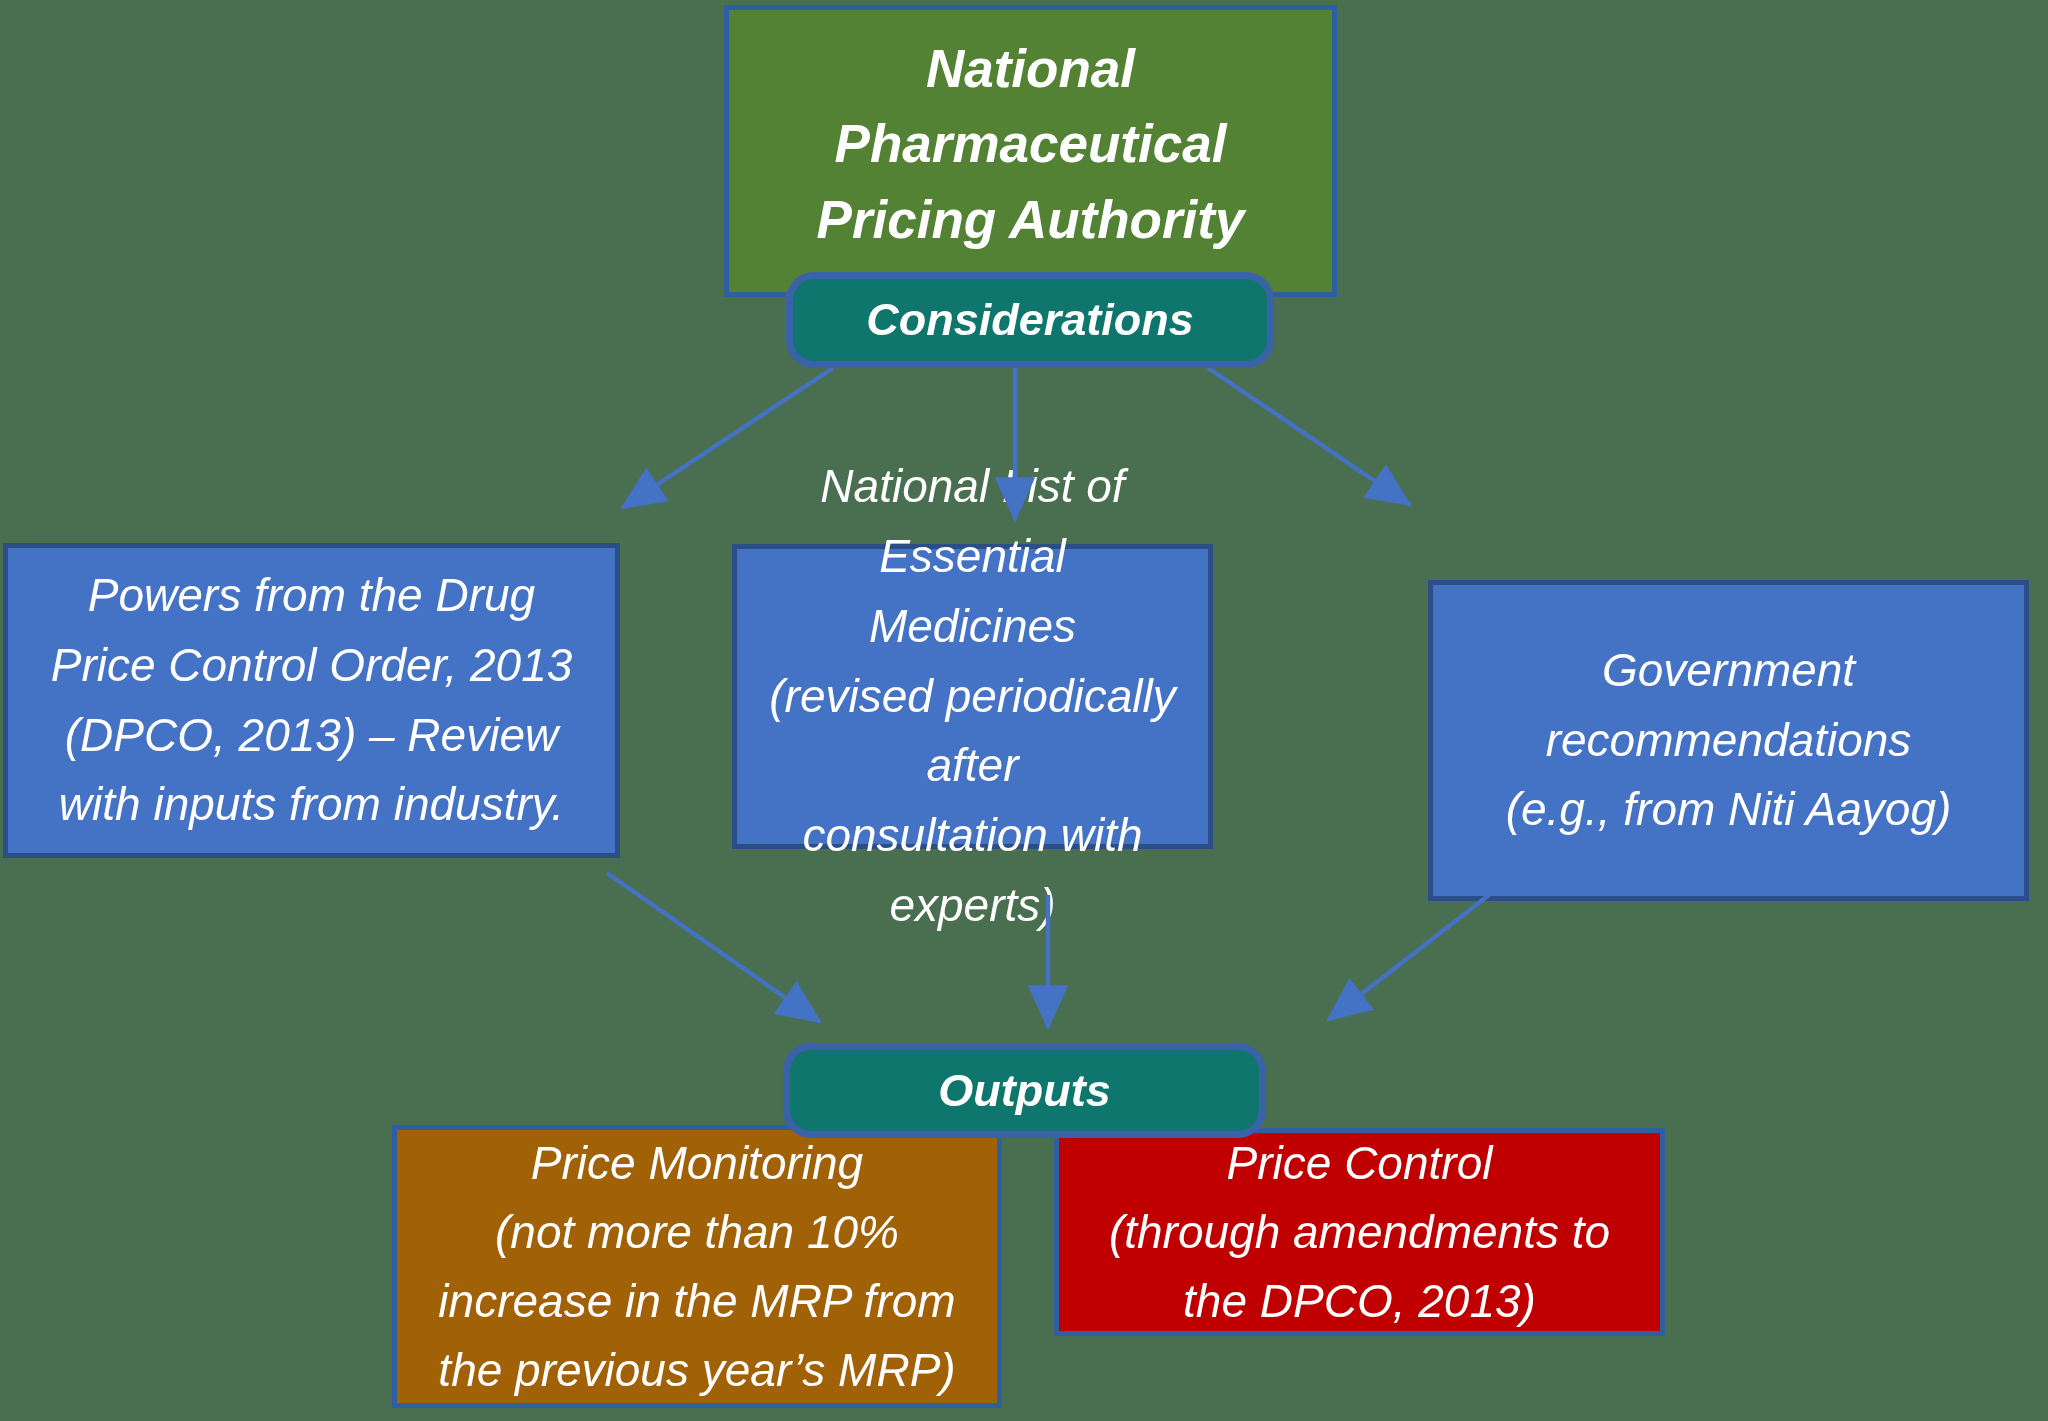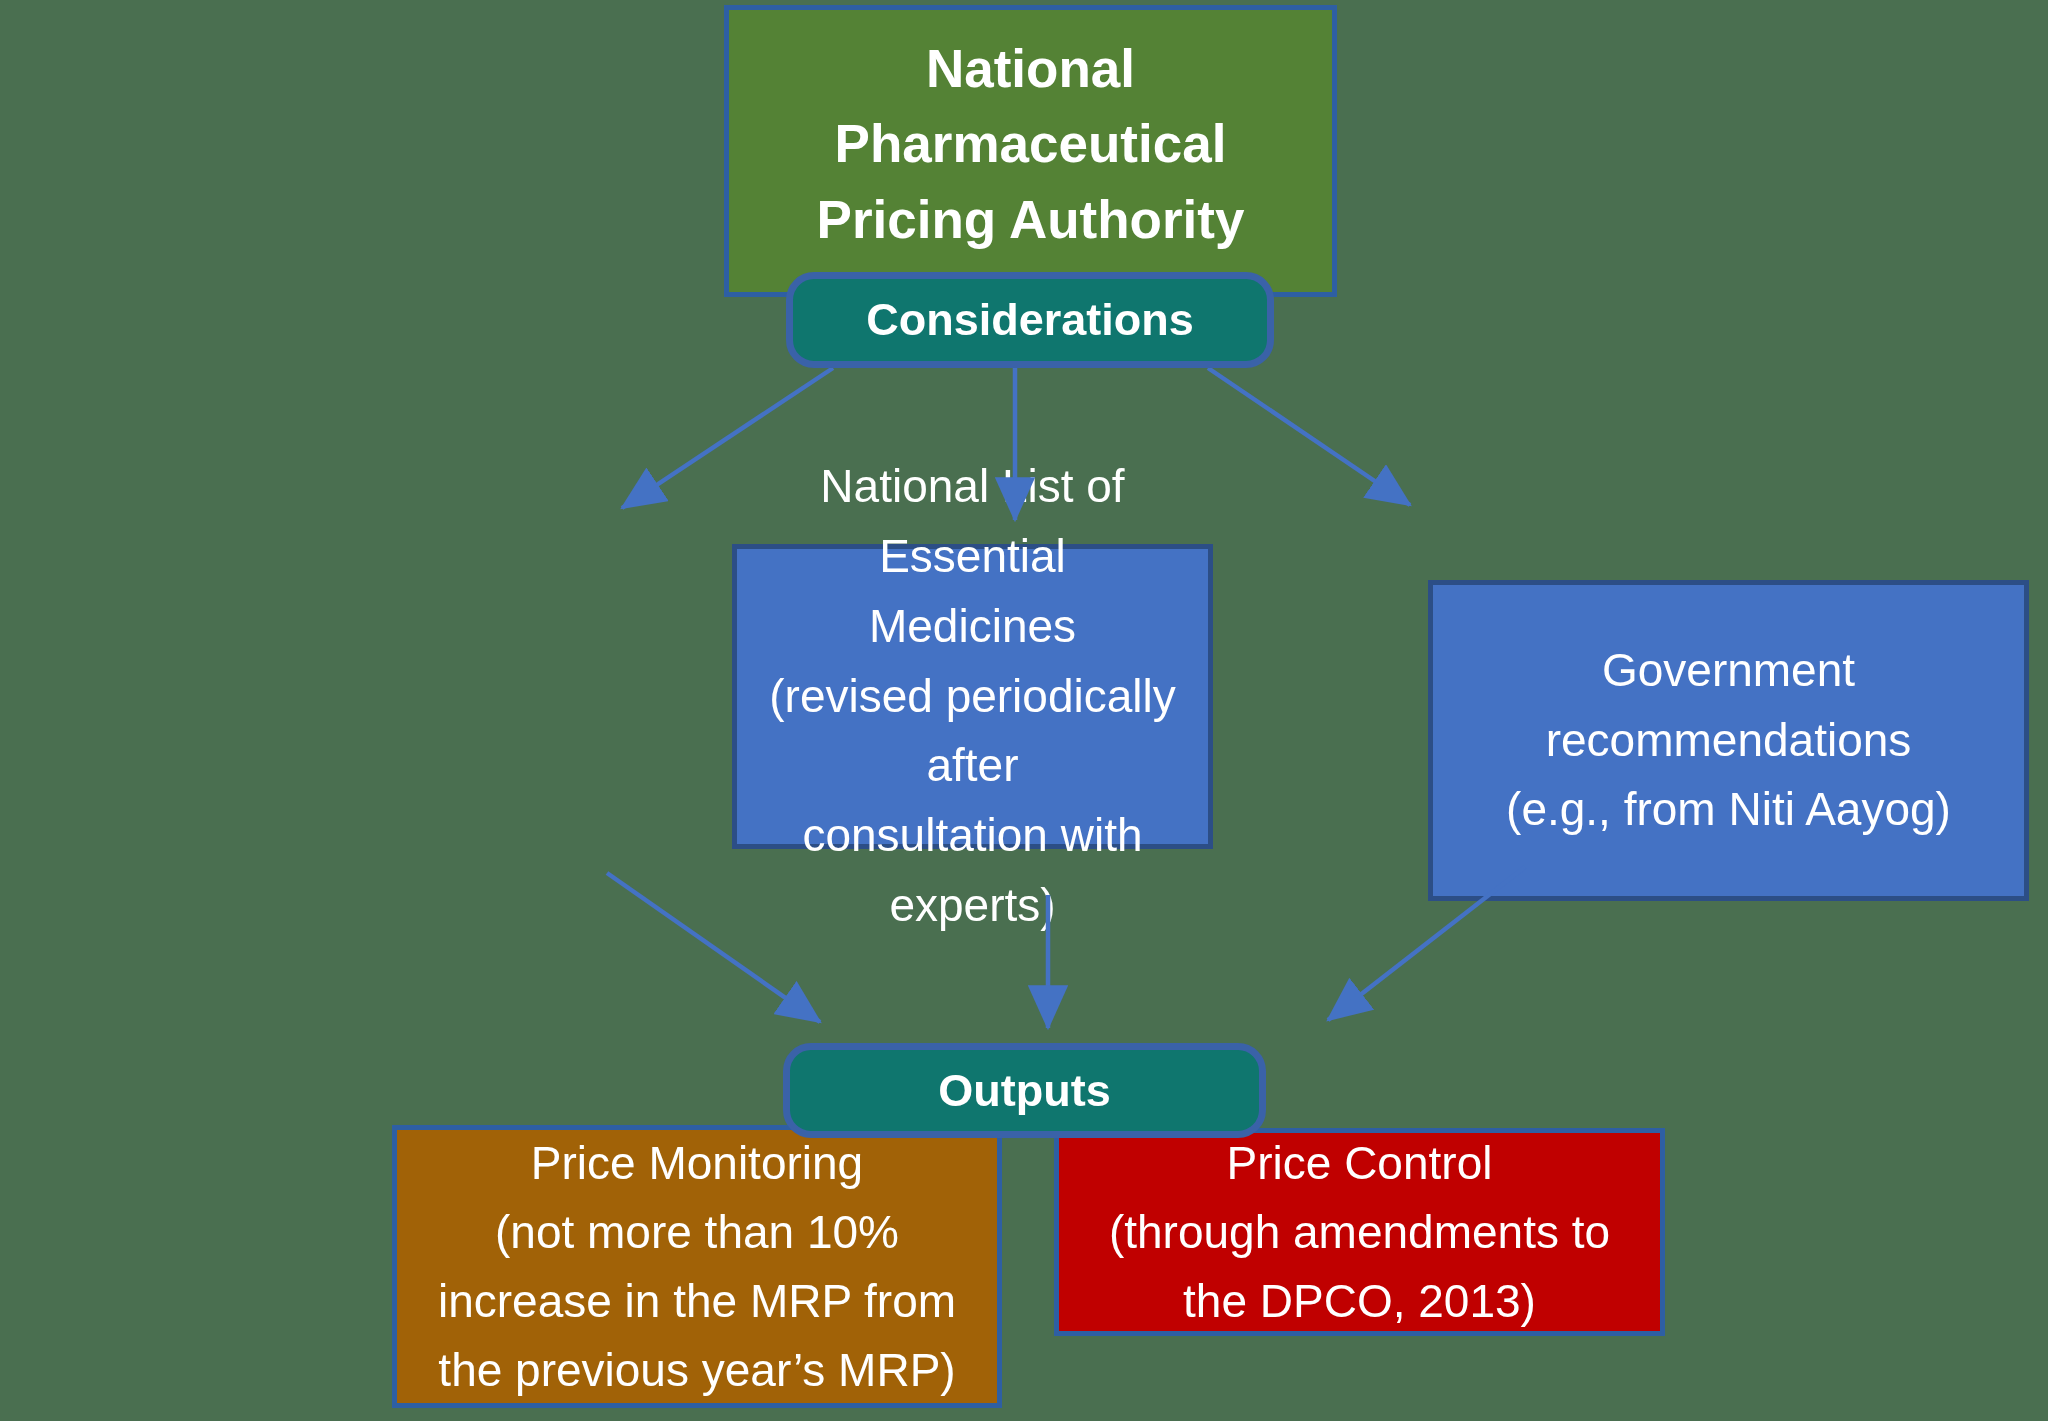--- a/index.html
+++ b/index.html
@@ -16,20 +16,21 @@
     font-family: "Liberation Sans", "DejaVu Sans", sans-serif;
     color: #FFFFFF;
   }
   .node {
     position: absolute;
     box-sizing: border-box;
     display: flex;
     align-items: center;
     justify-content: flex-end;
     text-align: center;
+    font-style: italic;
   }
   .label {
     white-space: pre-line;
     width: 100%;
   }
   
   .authority {
     left: 724px; top: 5px;
     width: 613px; height: 292px;
     background: #548235;
@@ -111,20 +112,26 @@
   <div class="node authority">
     <div class="label">National
 Pharmaceutical
 Pricing Authority</div>
   </div>
 
   <div class="node pill considerations">
     <div class="label">Considerations</div>
   </div>
 
+  <div class="node blue b-left">
+    <div class="label">Powers from the Drug
+Price Control Order, 2013
+(DPCO, 2013) – Review
+with inputs from industry.</div>
+  </div>
 
   <div class="node blue b-mid">
     <div class="label">National List of Essential
 Medicines
 (revised periodically after
 consultation with experts)</div>
   </div>
 
   <div class="node blue b-right">
     <div class="label">Government

